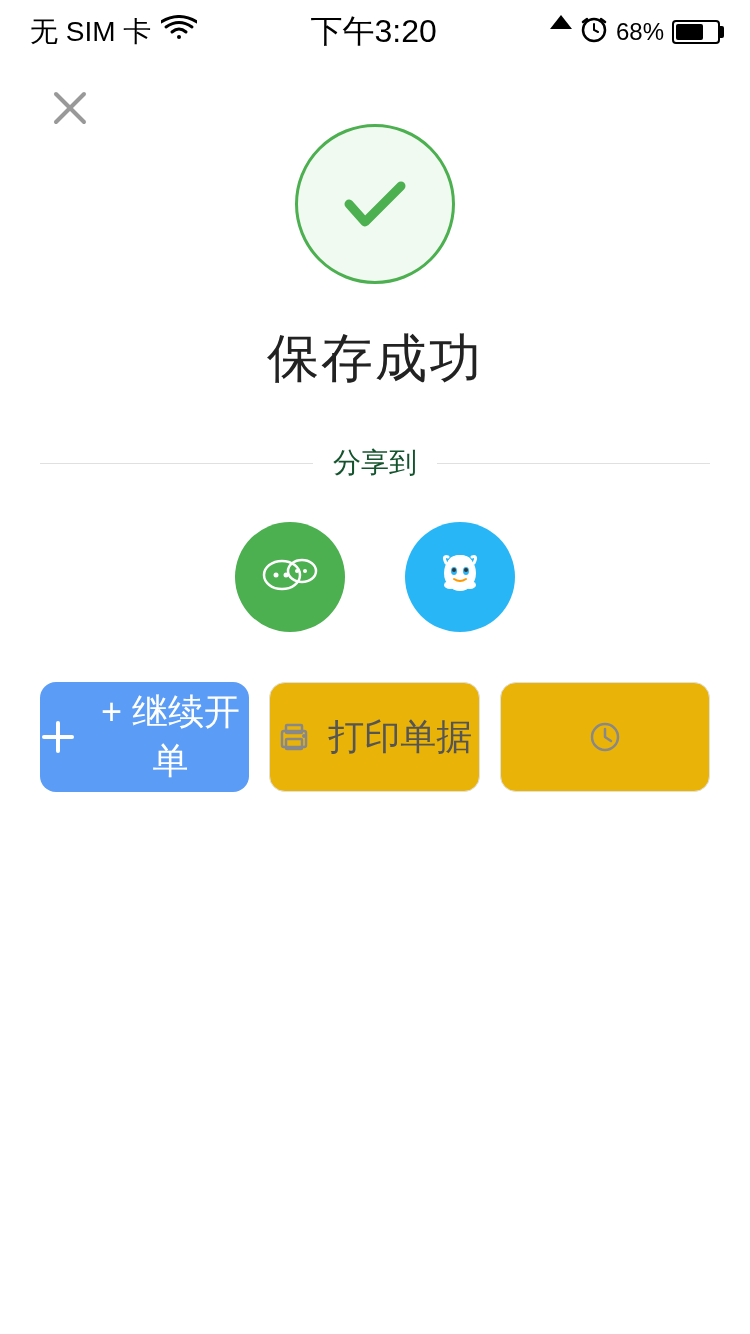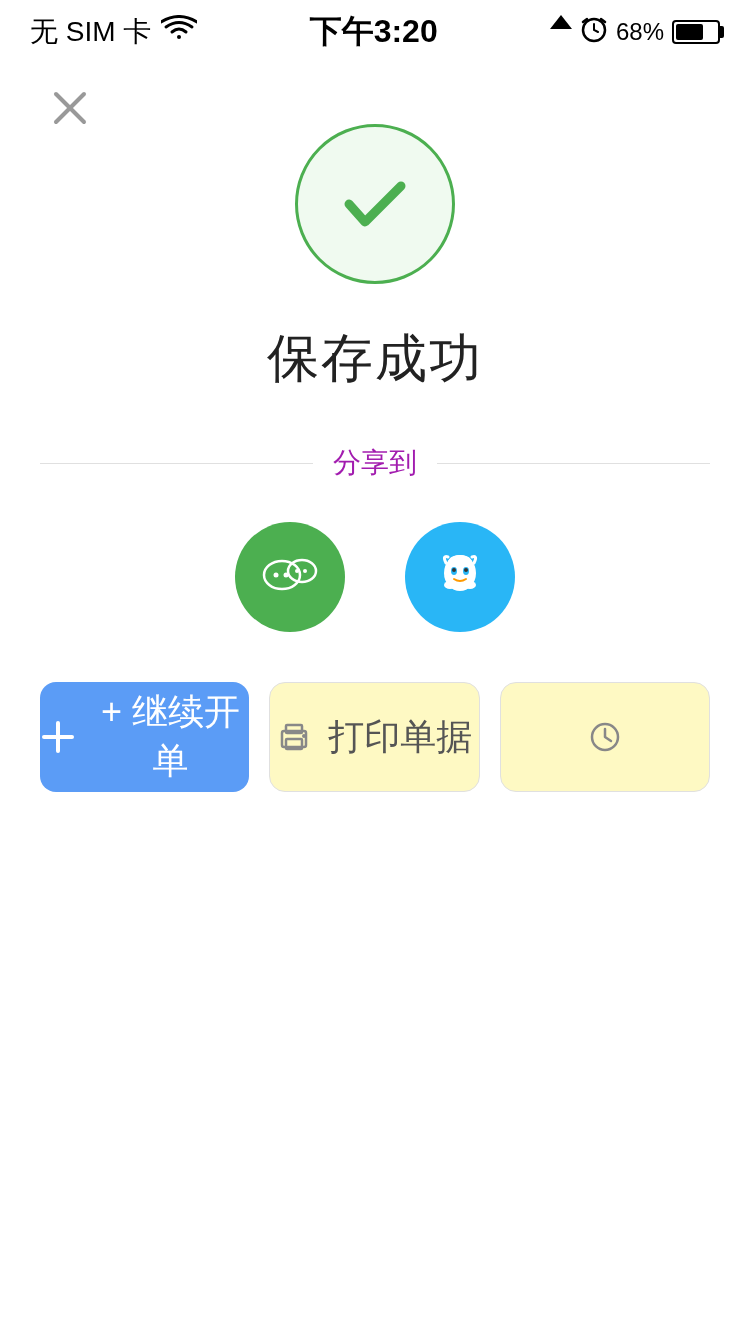--- a/index.html
+++ b/index.html
@@ -32,21 +32,21 @@
       gap: 10px;
       font-size: 28px;
       color: #000;
       font-weight: 500;
     }
 
     .wifi-icon svg { width: 36px; height: 28px; }
 
     .status-center {
       font-size: 32px;
-      font-weight: 700;
+      font-weight: 400;
       color: #000;
     }
 
     .status-right {
       display: flex;
       align-items: center;
       gap: 8px;
       font-size: 24px;
       color: #000;
     }
@@ -155,21 +155,21 @@
     .share-divider::before,
     .share-divider::after {
       content: '';
       flex: 1;
       height: 1px;
       background: #e0e0e0;
     }
 
     .share-label {
       font-size: 28px;
-      color: #a21caf;
+      color: #14532d;
       white-space: nowrap;
     }
 
     .share-icons {
       display: flex;
       justify-content: center;
       gap: 60px;
     }
 
     .share-icon-btn {
@@ -216,21 +216,21 @@
       gap: 16px;
       font-size: 36px;
       color: #fff;
       cursor: pointer;
       font-family: inherit;
     }
 
     .btn-secondary {
       width: 100%;
       height: 110px;
-      background: #fef9c3;
+      background: #eab308;
       border: 1px solid #e0e0e0;
       border-radius: 16px;
       display: flex;
       align-items: center;
       justify-content: center;
       gap: 16px;
       font-size: 36px;
       color: #555;
       cursor: pointer;
       font-family: inherit;

